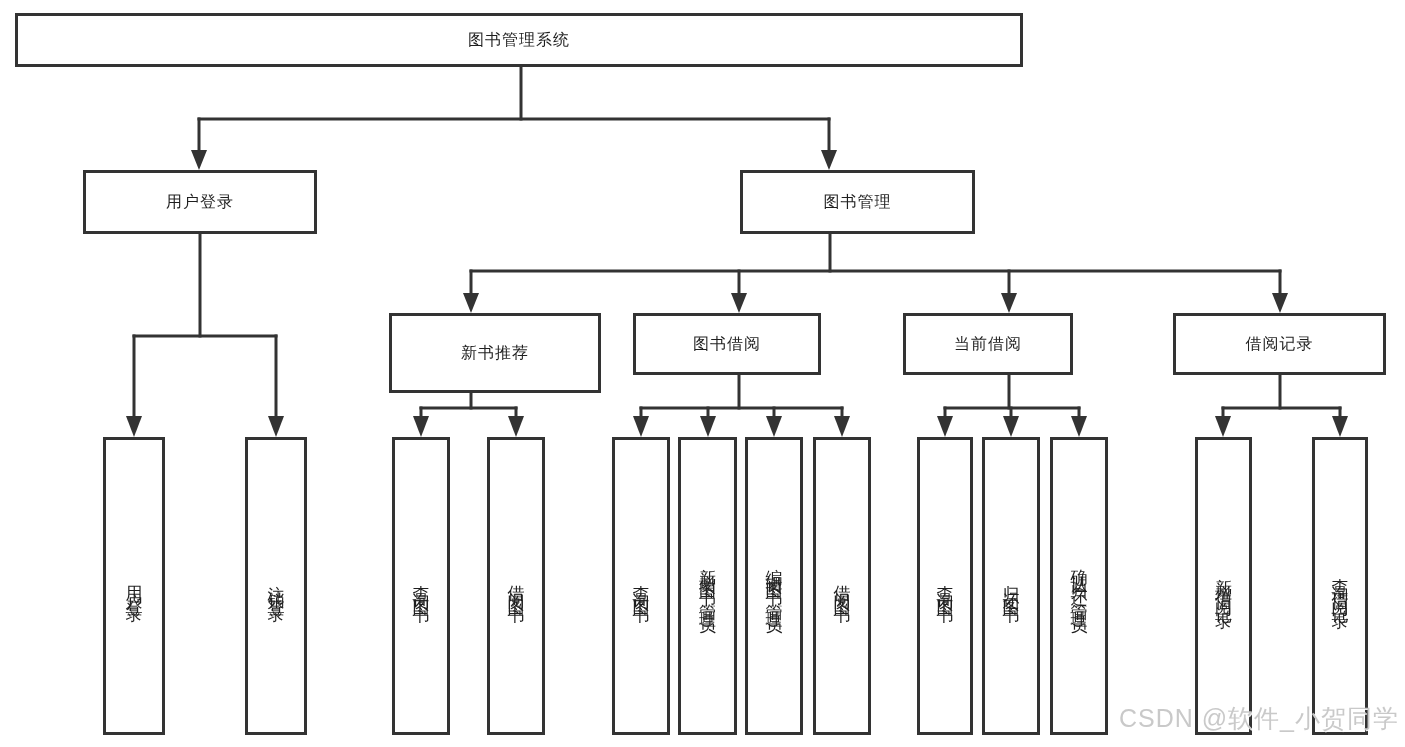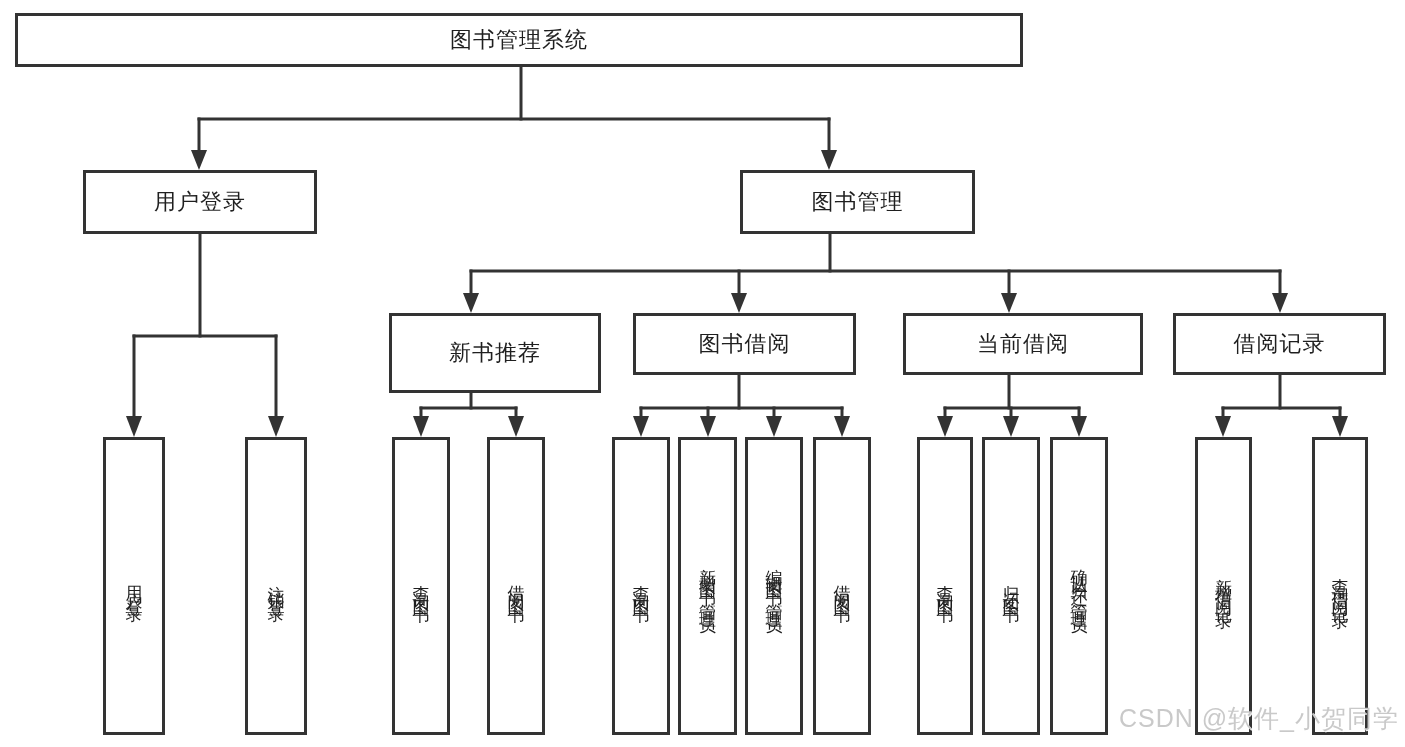--- a/index.html
+++ b/index.html
@@ -21,41 +21,41 @@
     position: absolute;
     box-sizing: border-box;
     border: 3px solid #333333;
     background: #ffffff;
     display: flex;
     align-items: center;
     justify-content: center;
     color: #1f1f1f;
   }
   .node .h-label {
-    font-size: 22px;
+    font-size: 16px;
     letter-spacing: 1px;
     white-space: nowrap;
   }
   .leaf .v-label {
     writing-mode: vertical-rl;
     text-orientation: mixed;
     font-size: 17px;
     letter-spacing: 7px;
     line-height: 1;
     white-space: nowrap;
   }
   
   .n-root   { left: 15px;   top: 13px;  width: 1008px; height: 54px; }
   
   .n-login  { left: 83px;   top: 170px; width: 234px;  height: 64px; }
   .n-mgmt   { left: 712px;  top: 170px; width: 235px;  height: 64px; margin-left: 28px; }
   
   .n-rec    { left: 365px;  top: 313px; width: 212px;  height: 80px; margin-left: 24px; }
-  .n-bor    { left: 633px;  top: 313px; width: 223px;  height: 62px; }
-  .n-cur    { left: 903px;  top: 313px; width: 240px;  height: 62px; }
+  .n-bor    { left: 633px;  top: 313px; width: 188px;  height: 62px; }
+  .n-cur    { left: 903px;  top: 313px; width: 170px;  height: 62px; }
   .n-hist   { left: 1173px; top: 313px; width: 213px;  height: 62px; }
   
   .leaf     { top: 437px; height: 298px; }
   .lf1  { left: 103px;  width: 62px; }
   .lf2  { left: 245px;  width: 62px; }
   .lf3  { left: 392px;  width: 58px; }
   .lf4  { left: 487px;  width: 58px; }
   .lf5  { left: 612px;  width: 58px; }
   .lf6  { left: 678px;  width: 59px; }
   .lf7  { left: 745px;  width: 58px; }

